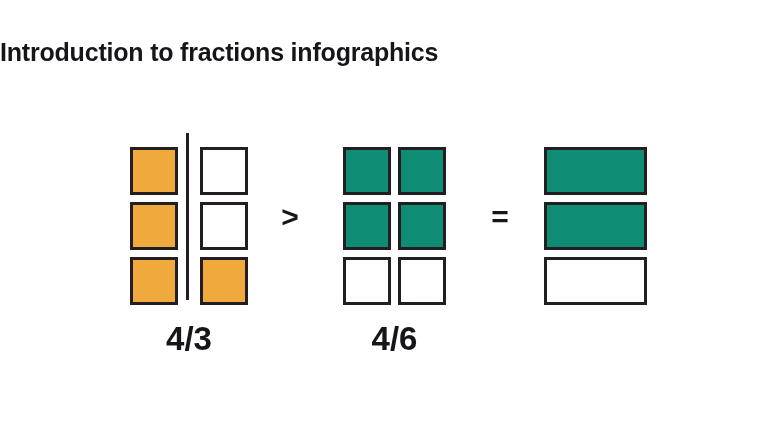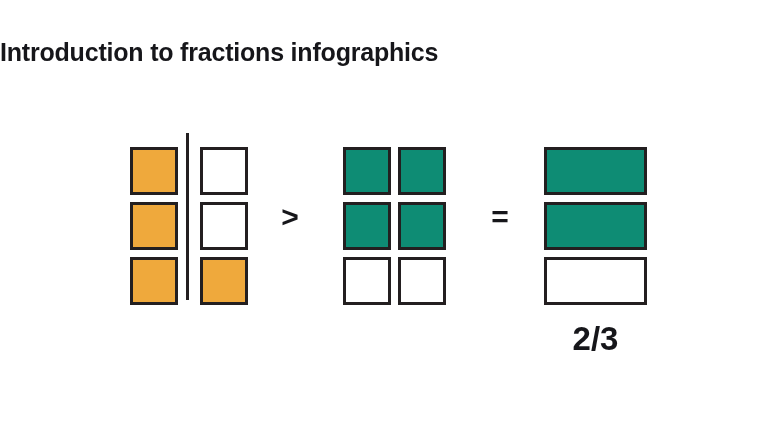--- a/index.html
+++ b/index.html
@@ -165,18 +165,19 @@
       <div class="col" style="left:0px;">
         <div class="cell wide" id="g3c1r1" style="background: rgb(14, 140, 116); border-color: rgb(35, 31, 32);"></div>
         <div class="cell wide" id="g3c1r2" style="background: rgb(14, 140, 116); border-color: rgb(35, 31, 32);"></div>
         <div class="cell wide" id="g3c1r3" style="background: rgb(255, 255, 255); border-color: rgb(35, 31, 32);"></div>
       </div>
     </div>
 
   </div>
 
   <div class="labels">
+    <div class="frac-label" style="left:130px; width:118px;">4/3</div>
 
+    <div class="frac-label" style="left:343px; width:103px;">4/6</div>
 
-    <div class="frac-label" style="left:544px; width:103px;">2/3</div>
   </div>
 
 </div>
 
 </body></html>

